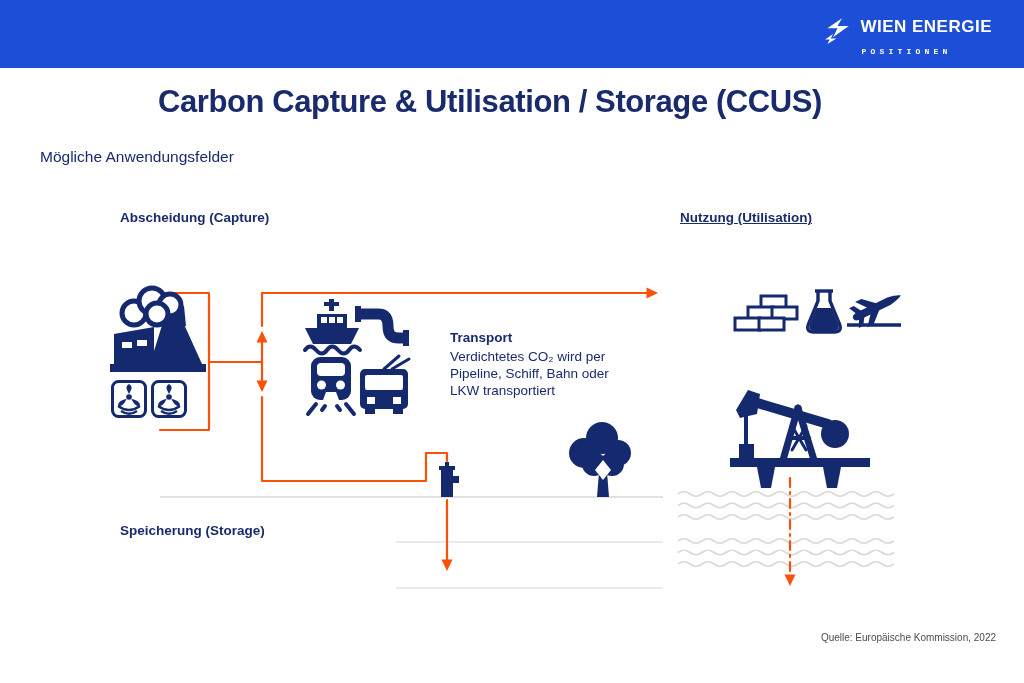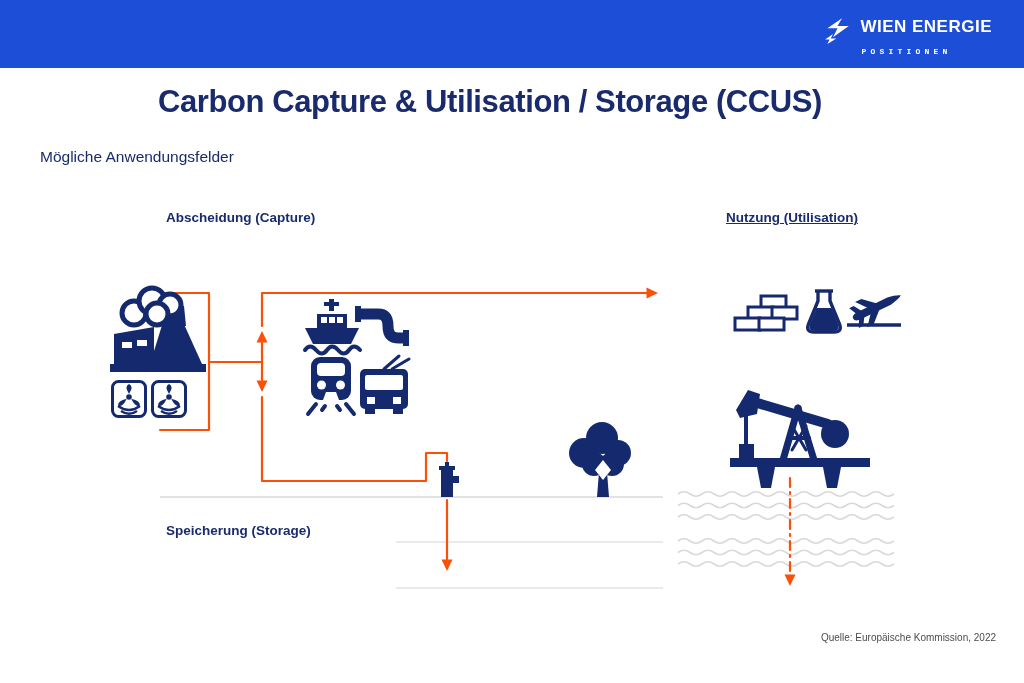--- a/index.html
+++ b/index.html
@@ -12,21 +12,21 @@
   #brandbox{position:absolute;right:32px;top:17px;display:flex;align-items:flex-start;gap:9px;color:#ffffff;}
   #brandtext .brand{font-size:17px;font-weight:800;letter-spacing:.5px;line-height:19px;}
   #brandtext .subbrand{font-size:8px;font-weight:700;letter-spacing:4.2px;margin-top:11px;margin-left:1px;font-family:Liberation Mono, monospace;}
   
   .pagetitle{
     position:absolute;left:40px;top:84px;width:900px;
     font-size:31px;font-weight:800;letter-spacing:-0.4px;color:#1A2B6D;text-align:center;
   }
   .pagesub{position:absolute;left:40px;top:136px;font-size:15.5px;color:#1A2B6D;margin-top:12px;}
   
-  .tblock{position:absolute;color:#1A2B6D;margin-left:46px;}
+  .tblock{position:absolute;color:#1A2B6D;}
   .tblock .hd{font-size:13.5px;font-weight:700;margin:0 0 3px 0;}
   .tblock .bd{font-size:13.5px;line-height:17.2px;white-space:pre-line;}
   #blk-capture{left:120px;top:210px;width:230px;}
   #blk-utilisation{left:680px;top:210px;width:250px;text-decoration:underline;}
   #blk-transport{left:450px;top:330px;width:210px;}
   #blk-storage{left:120px;top:523px;width:300px;}
   
   #diagram{position:absolute;left:0;top:0;width:1024px;height:683px;}
   
   #source{position:absolute;right:28px;top:632px;font-size:10px;color:#4C4C4C;}
@@ -50,20 +50,26 @@
   </div>
 
   <div class="pagetitle">Carbon Capture &amp; Utilisation / Storage (CCUS)</div>
   <div class="pagesub">Mögliche Anwendungsfelder</div>
 
   <div class="tblock" id="blk-capture">
     <div class="hd">Abscheidung (Capture)</div>
   </div>
   <div class="tblock" id="blk-utilisation">
     <div class="hd">Nutzung (Utilisation)</div>
+  </div>
+  <div class="tblock" id="blk-transport">
+    <div class="hd">Transport</div>
+    <div class="bd">Verdichtetes CO₂ wird per
+Pipeline, Schiff, Bahn oder
+LKW transportiert</div>
   </div>
   <div class="tblock" id="blk-storage">
     <div class="hd">Speicherung (Storage)</div>
   </div>
 
   <svg id="diagram" viewBox="0 0 1024 683">
     <defs>
       <path id="waverow" d="M0,0 q6,-4.5 12,0 t12,0 t12,0 t12,0 t12,0 t12,0 t12,0 t12,0 t12,0 t12,0 t12,0 t12,0 t12,0 t12,0 t12,0 t12,0 t12,0 t12,0" fill="none" stroke="#D9D9D9" stroke-width="1.6"></path>
       <g id="dacfan">
         <rect x="1.5" y="1.5" width="33" height="35" rx="6" fill="#ffffff" stroke="#152A6E" stroke-width="3"></rect>

